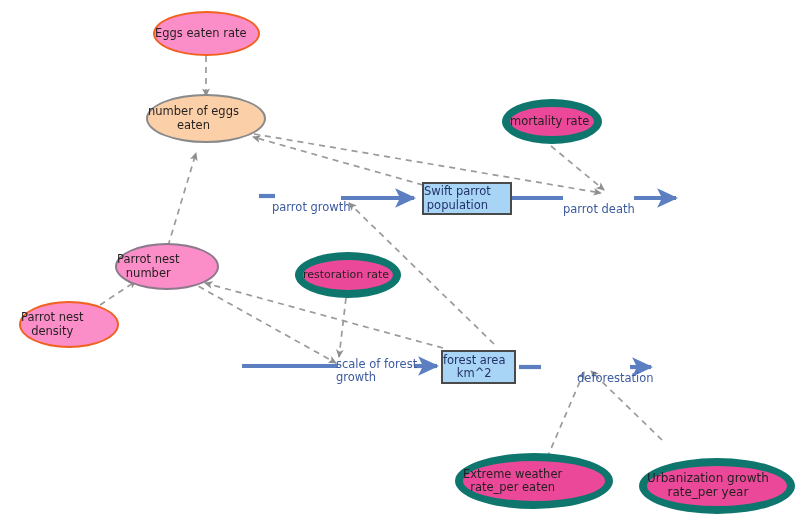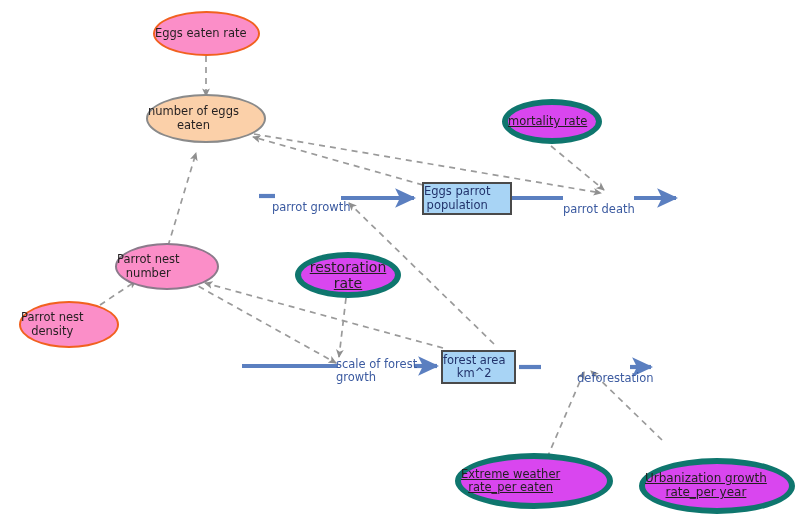--- a/index.html
+++ b/index.html
@@ -27,24 +27,23 @@
     display: flex;
     align-items: center;
     text-align: center;
     box-sizing: border-box;
     line-height: 1.15;
   }
   .ellipse-node {
     border-radius: 50%;
   }
   .aux-orange {
-    background: #d946ef;
-    border: 6px solid #0f766e;
+    background: #ec4899;
+    border: 8px solid #0f766e;
     color: #231f20;
-    text-decoration: underline;
   }
   .aux-gray {
     background: #fbd0a9;
     border: 2px solid #8a8a8a;
     color: #231f20;
   }
   .aux-pink {
     background: #fb8ec8;
     border: 2px solid #f1611f;
     color: #231f20;
@@ -146,36 +145,36 @@
   <div class="node ellipse-node aux-pink-gray" style="left:115px; top:243px; width:104px; height:47px; font-size:11.5px;">
     <span class="node-label">Parrot nest
 number</span>
   </div>
 
   <div class="node ellipse-node aux-pink" style="left:19px; top:301px; width:100px; height:47px; font-size:11.5px;">
     <span class="node-label">Parrot nest
 density</span>
   </div>
 
-  <div class="node ellipse-node aux-orange" style="left:295px; top:252px; width:106px; height:46px; font-size:14px;">
+  <div class="node ellipse-node aux-orange" style="left:295px; top:252px; width:106px; height:46px; font-size:11px;">
     <span class="node-label">restoration rate</span>
   </div>
 
   <div class="node ellipse-node aux-orange" style="left:455px; top:453px; width:158px; height:56px; font-size:11.5px;">
     <span class="node-label">Extreme weather
 rate_per eaten</span>
   </div>
 
   <div class="node ellipse-node aux-orange" style="left:639px; top:458px; width:156px; height:56px; font-size:12px;">
     <span class="node-label">Urbanization growth
 rate_per year</span>
   </div>
 
   <div class="node stock-box" style="left:422px; top:182px; width:90px; height:33px; font-size:11.5px;">
-    <span class="node-label">Eggs parrot
+    <span class="node-label">Swift parrot
 population</span>
   </div>
 
   <div class="node stock-box" style="left:435px; top:350px; width:75px; height:34px; font-size:11.5px;margin-left:6px;">
     <span class="node-label">forest area
 km^2</span>
   </div>
 
   <div class="flow-label" style="left:272px; top:188px;">
     <span>parrot growth</span>

